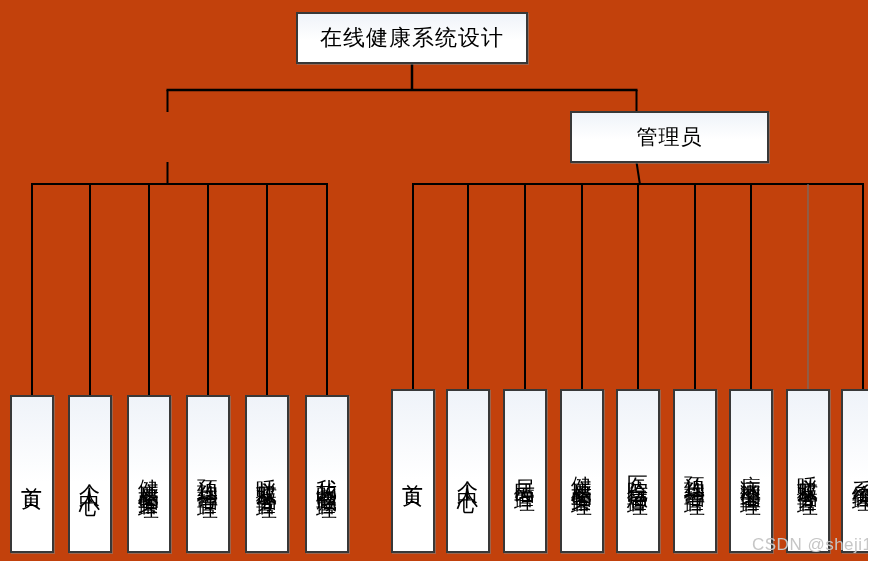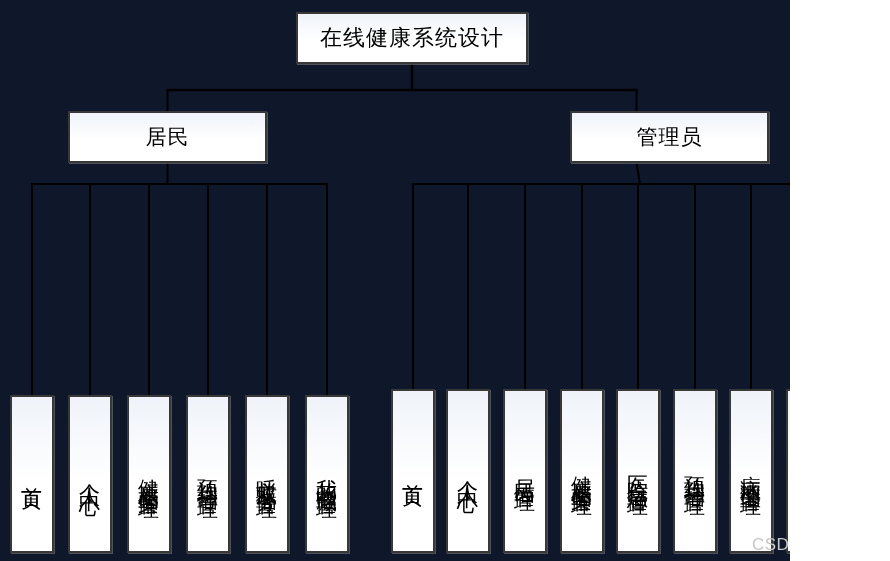--- a/index.html
+++ b/index.html
@@ -3,23 +3,23 @@
 <meta charset="utf-8">
 <style>
   html, body {
     margin: 0;
     padding: 0;
     background: #ffffff;
     font-family: "Liberation Sans", "DejaVu Sans", sans-serif;
   }
   .canvas {
     position: relative;
-    width: 790px;
+    width: 868px;
     height: 561px;
-    background: #0f172a;
+    background: #c2410c;
     overflow: hidden;
   }
   .lines {
     position: absolute;
     left: 0; top: 0;
     width: 890px;
     height: 561px;
   }
   .node {
     position: absolute;
@@ -84,23 +84,20 @@
     <line x1="695" y1="184" x2="695" y2="391" stroke="#000" stroke-width="2"></line>
     <line x1="751" y1="184" x2="751" y2="391" stroke="#000" stroke-width="2"></line>
     <line x1="808" y1="184" x2="808" y2="391" stroke="#707070" stroke-width="1.2"></line>
     <line x1="863" y1="184" x2="863" y2="391" stroke="#000" stroke-width="2"></line>
   </svg>
 
   <div class="node top" style="left:296px; top:12px; width:232px; height:52px;">
     <span>在线健康系统设计</span>
   </div>
 
-  <div class="node branch" style="left:68px; top:111px; width:199px; height:52px;">
-    <span>居民</span>
-  </div>
   <div class="node branch" style="left:537px; top:111px; width:199px; height:52px;margin-left:33px;">
     <span>管理员</span>
   </div>
 
   <div class="node leaf" style="left:10px;  top:395px; width:44px; height:158px;">
     <span class="vtext">首页</span>
   </div>
   <div class="node leaf" style="left:68px;  top:395px; width:44px; height:158px;">
     <span class="vtext">个人中心</span>
   </div>

